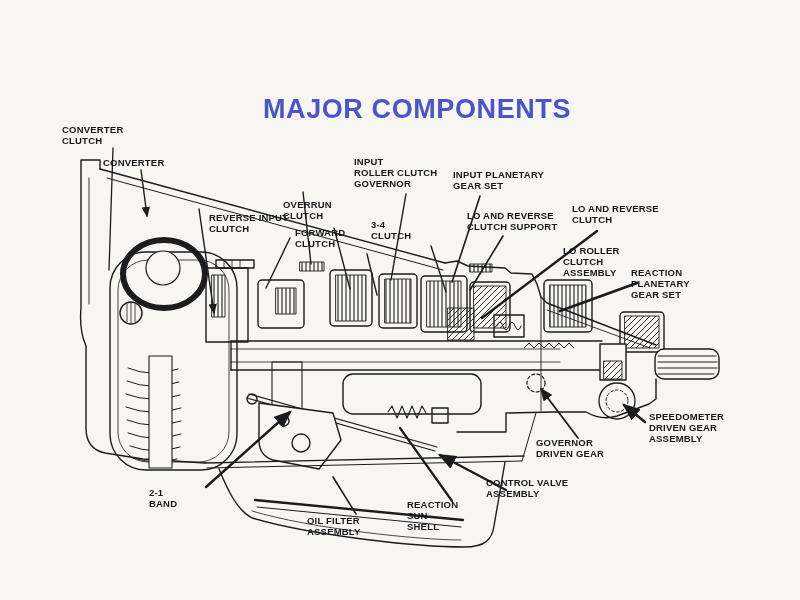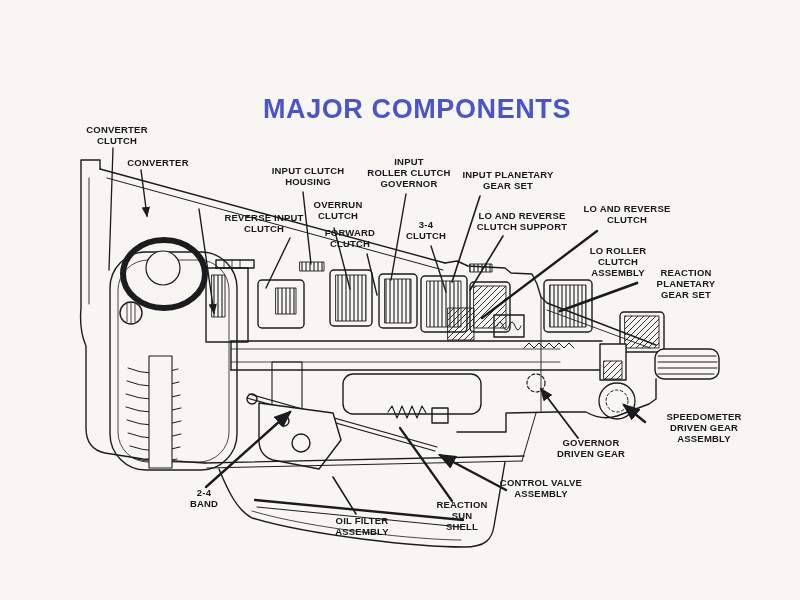--- a/index.html
+++ b/index.html
@@ -12,21 +12,21 @@
   .page{position:absolute;inset:0;width:800px;height:600px;margin-top:12px;}
   svg.diagram{position:absolute;left:0;top:0;}
   .ink{stroke:#1c1c1e;fill:none;stroke-linecap:round;stroke-linejoin:round;}
   .title{
     position:absolute;left:417px;top:82px;transform:translateX(-50%);
     font-size:27px;font-weight:bold;letter-spacing:.6px;
     color:#4a55cb;white-space:nowrap;
   }
   .lbl{
     position:absolute;width:110px;margin-left:-55px;
-    text-align:center;
+    text-align:left;
     font-weight:bold;font-size:9.5px;line-height:11px;letter-spacing:.2px;
     color:#17171c;white-space:pre-line;
   }
 </style>
 </head>
 <body style="background: rgb(247, 246, 242);">
 
 <div class="page">
 
   <svg class="diagram" width="800" height="600" viewBox="0 0 800 600">
@@ -166,22 +166,20 @@
     </g>
   </svg>
 
   <div class="title" style="color: rgb(74, 85, 203);">MAJOR COMPONENTS</div>
 
   <div class="lbl" style="left:117px;top:112px">CONVERTER
 CLUTCH</div>
   <div class="lbl" style="left:158px;top:145px">CONVERTER</div>
   <div class="lbl" style="left:264px;top:200px">REVERSE INPUT
 CLUTCH</div>
-  <div class="lbl" style="left:308px;top:153px">INPUT CLUTCH
-HOUSING</div>
   <div class="lbl" style="left:338px;top:187px">OVERRUN
 CLUTCH</div>
   <div class="lbl" style="left:350px;top:215px">FORWARD
 CLUTCH</div>
   <div class="lbl" style="left:409px;top:144px">INPUT
 ROLLER CLUTCH
 GOVERNOR</div>
   <div class="lbl" style="left:426px;top:207px">3-4
 CLUTCH</div>
   <div class="lbl" style="left:508px;top:157px">INPUT PLANETARY
@@ -201,15 +199,15 @@
 ASSEMBLY</div>
   <div class="lbl" style="left:591px;top:425px">GOVERNOR
 DRIVEN GEAR</div>
   <div class="lbl" style="left:541px;top:465px">CONTROL VALVE
 ASSEMBLY</div>
   <div class="lbl" style="left:462px;top:487px">REACTION
 SUN
 SHELL</div>
   <div class="lbl" style="left:362px;top:503px">OIL FILTER
 ASSEMBLY</div>
-  <div class="lbl" style="left:204px;top:475px">2-4
+  <div class="lbl" style="left:204px;top:475px">2-1
 BAND</div>
 </div>
 
 </body></html>

